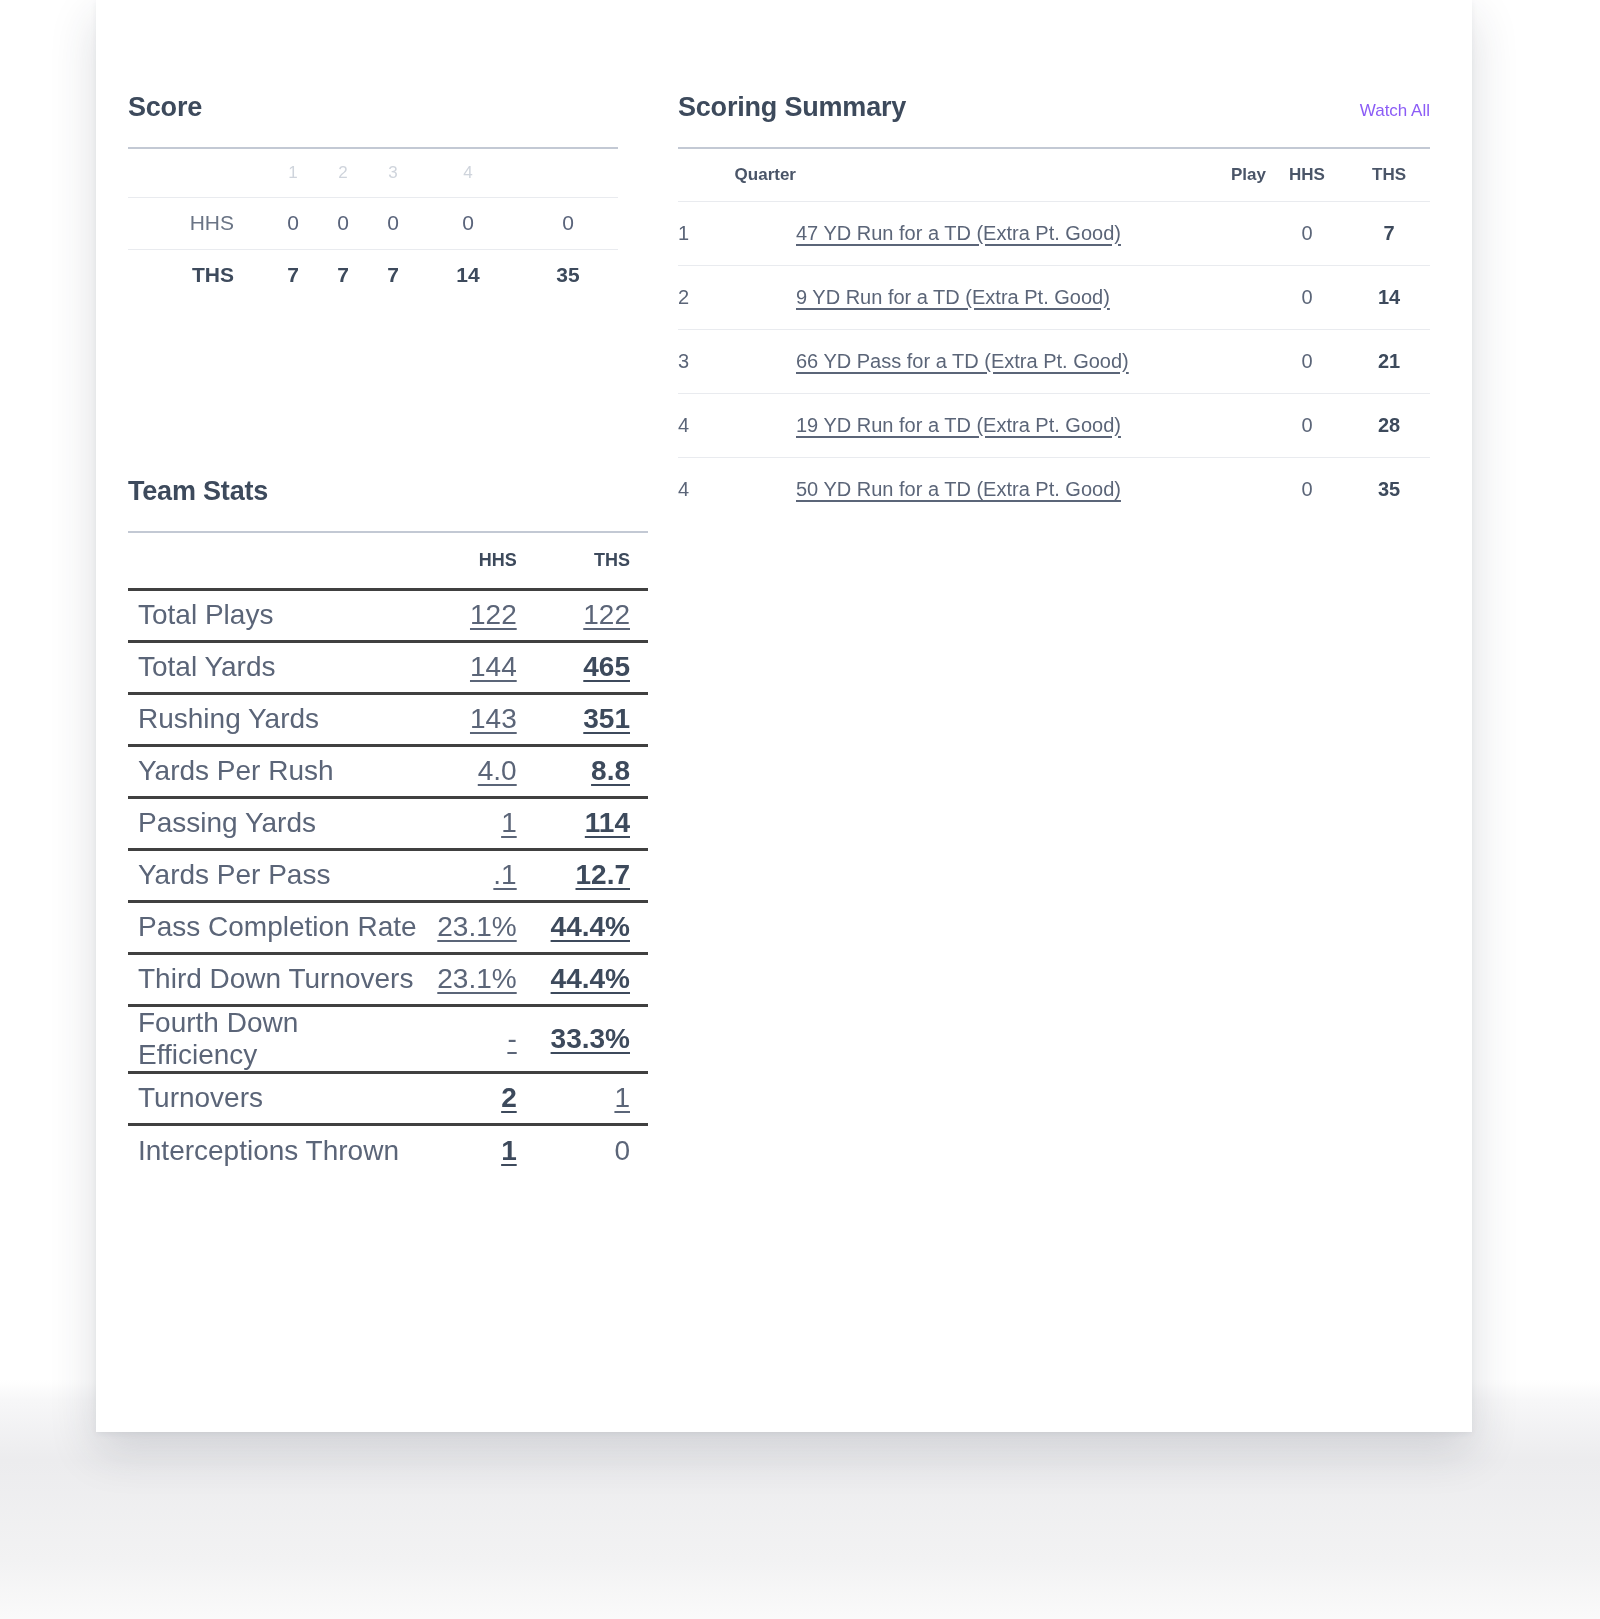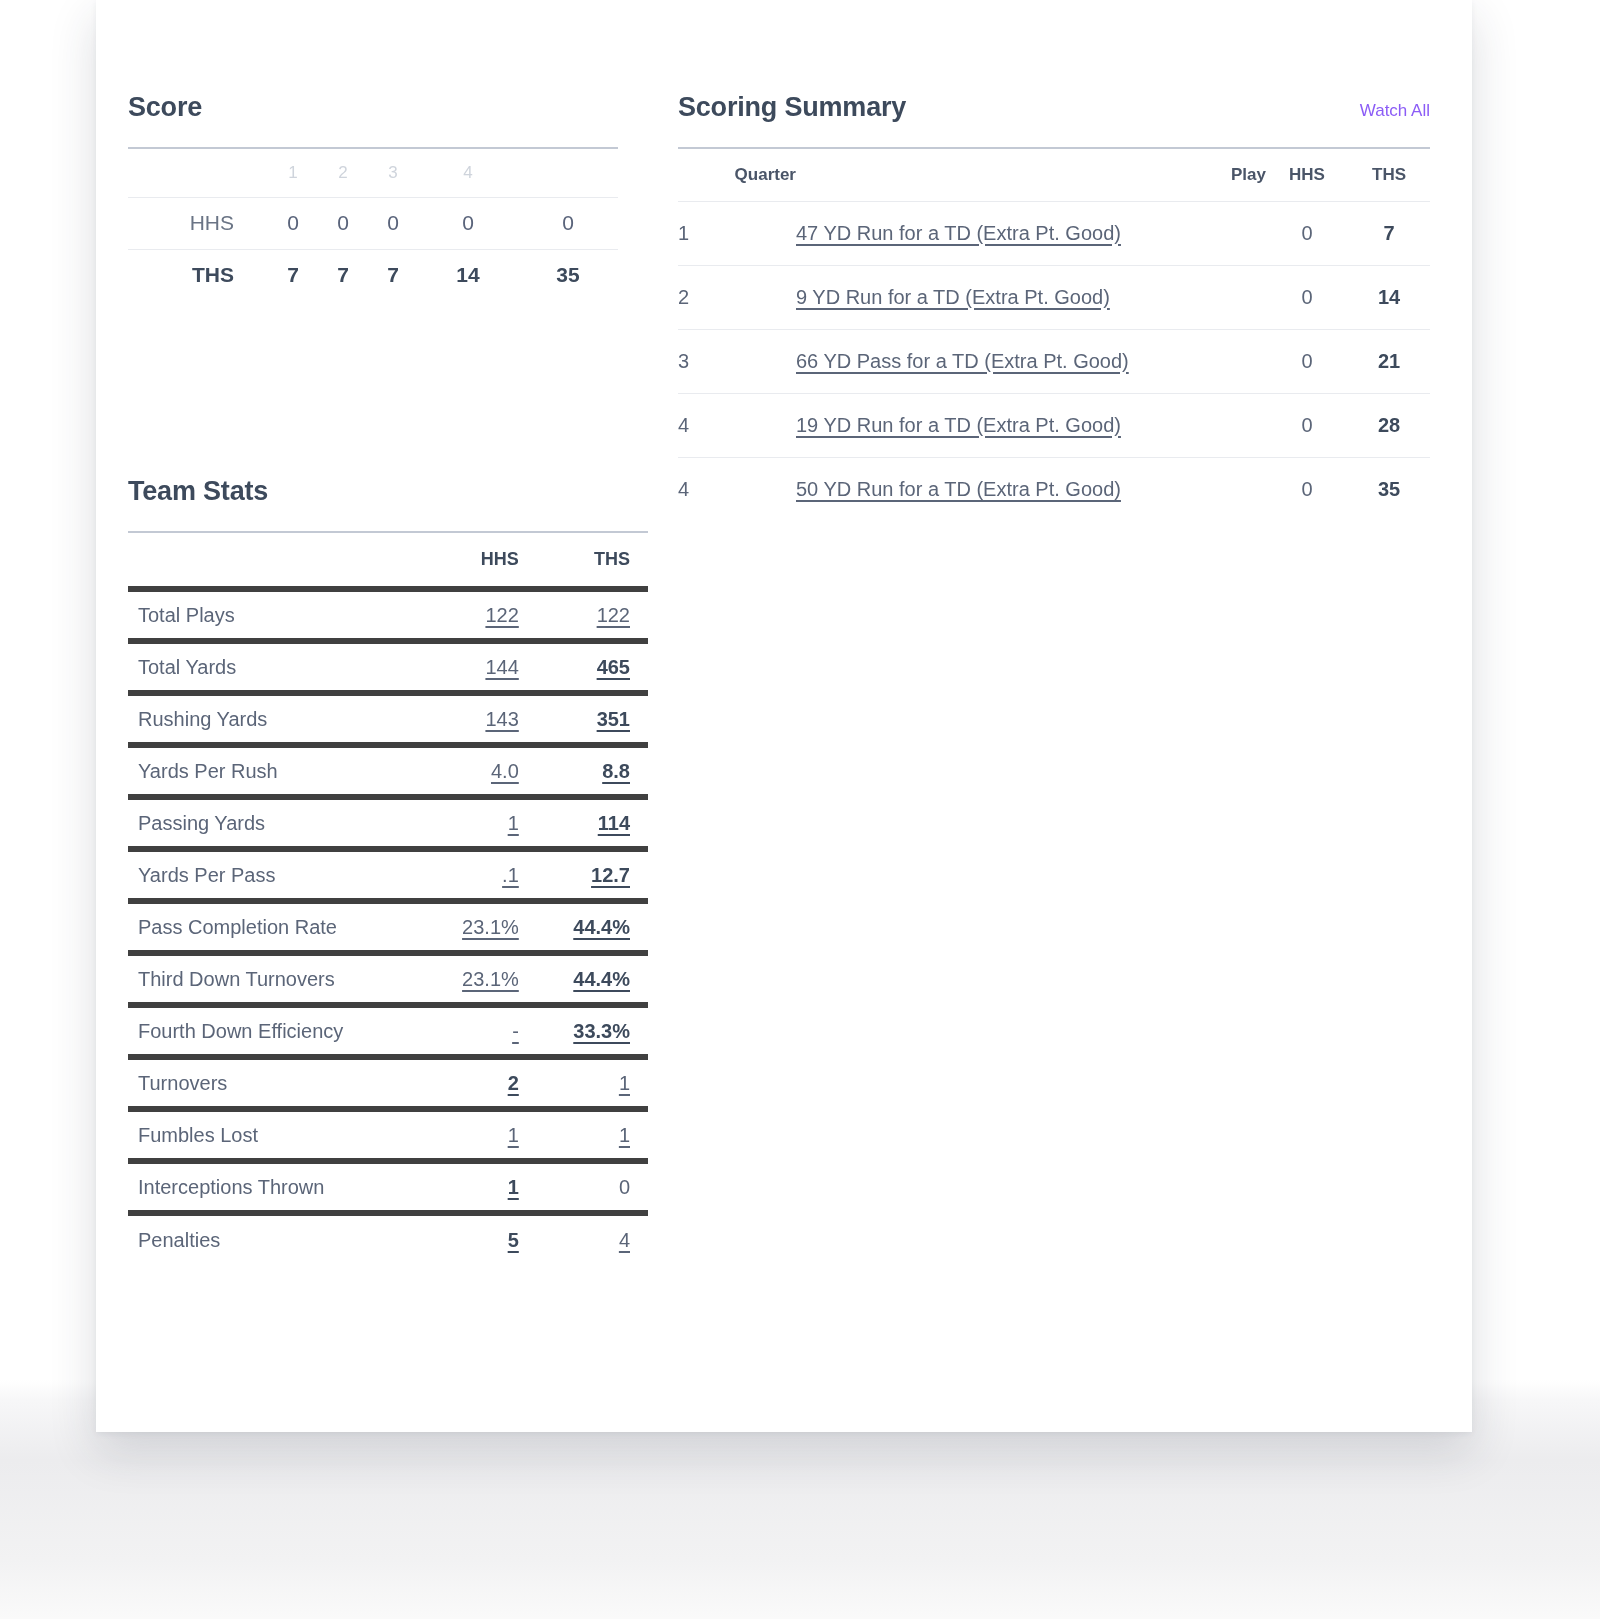--- a/index.html
+++ b/index.html
@@ -112,25 +112,25 @@
     font-size: 18px;
     font-weight: bold;
     color: #3d4a5c;
     text-align: right;
     height: 56px;
     vertical-align: middle;
   }
   .stats-table th.label-col { width: 330px; }
   .stats-table th.val { width: 118px; padding-right: 18px; }
   .stats-table td {
-    font-size: 20px;
+    font-size: 28px;
     color: #5b6578;
     height: 52px;
     vertical-align: middle;
-    border-top: 6px solid #404040;
+    border-top: 3px solid #404040;
   }
   .stats-table td.label { padding-left: 10px; }
   .stats-table td.val { text-align: right; padding-right: 18px; }
   .stat-link {
     color: #5b6578;
     text-decoration: underline;
     text-underline-offset: 4px;
     cursor: pointer;
   }
   .stat-plain { color: #5b6578; }
@@ -285,32 +285,22 @@
               <td class="label">Fourth Down Efficiency</td>
               <td class="val"><span class="stat-link">-</span></td>
               <td class="val"><span class="stat-link b">33.3%</span></td>
             </tr>
             <tr>
               <td class="label">Turnovers</td>
               <td class="val"><span class="stat-link b">2</span></td>
               <td class="val"><span class="stat-link">1</span></td>
             </tr>
             <tr>
-              <td class="label">Fumbles Lost</td>
-              <td class="val"><span class="stat-link">1</span></td>
-              <td class="val"><span class="stat-link">1</span></td>
-            </tr>
-            <tr>
               <td class="label">Interceptions Thrown</td>
               <td class="val"><span class="stat-link b">1</span></td>
               <td class="val"><span class="stat-plain">0</span></td>
             </tr>
-            <tr>
-              <td class="label">Penalties</td>
-              <td class="val"><span class="stat-link b">5</span></td>
-              <td class="val"><span class="stat-link">4</span></td>
-            </tr>
           </tbody>
       </table>
     </div>
 
   </div>
 </div>
 
 </body></html>

